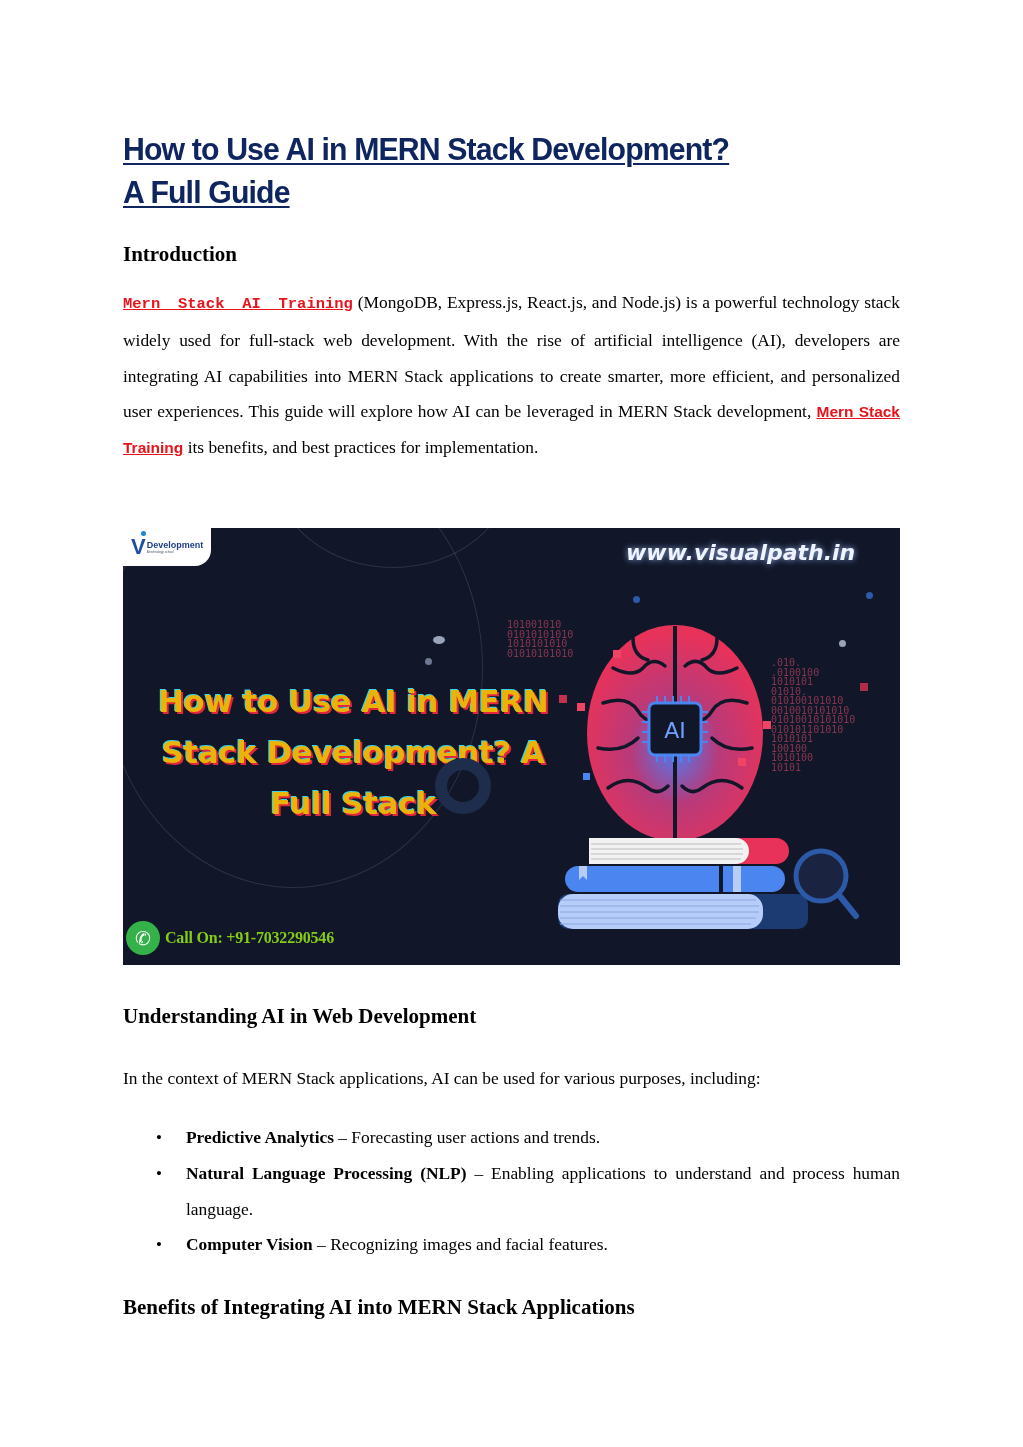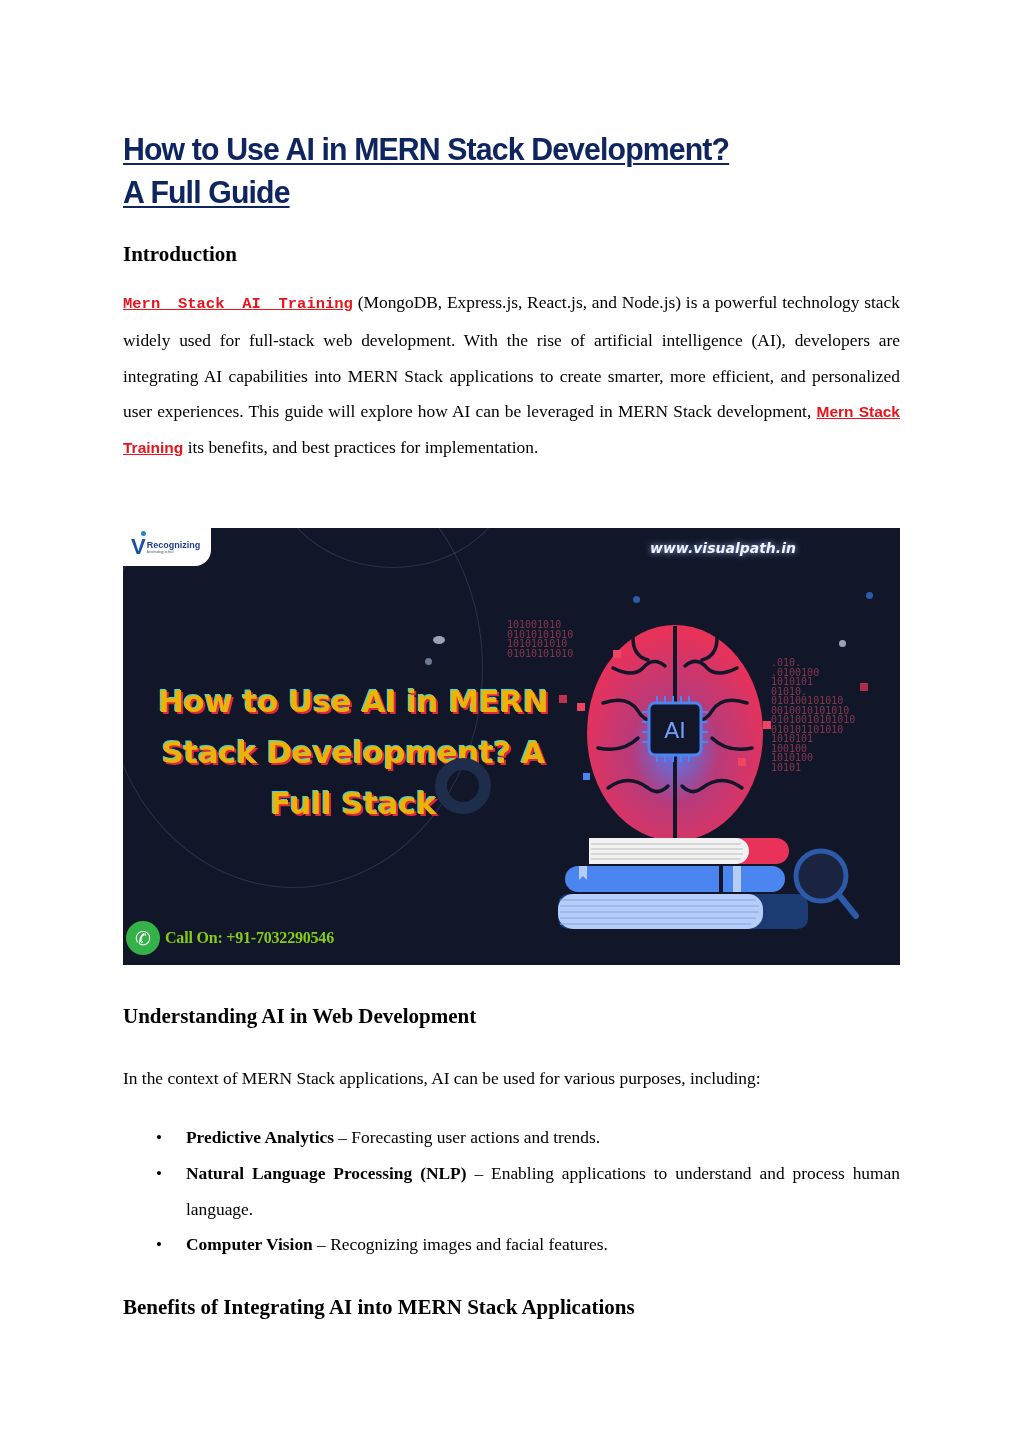--- a/index.html
+++ b/index.html
@@ -37,23 +37,23 @@
     position: absolute; left: 0; top: 0; width: 88px; height: 38px;
     background: #fff; border-bottom-right-radius: 16px;
     display: flex; align-items: center; padding-left: 8px;
   }
   .logo-v { font-family: "Liberation Sans", sans-serif; font-weight: bold; font-size: 22px; color: #1d4fa3; line-height: 1; position: relative; }
   .logo-v::before { content: ""; position: absolute; left: 10px; top: -5px; width: 5px; height: 5px; border-radius: 50%; background: #1d84d6; }
   .logo-txt { font-family: "Liberation Sans", sans-serif; font-weight: bold; font-size: 9px; color: #1d3f8a; margin-left: 1px; line-height: 1; }
   .logo-sub { display: block; font-size: 3px; color: #456; font-weight: normal; margin-top: 1px; }
 
   .site-url {
-    position: absolute; left: 527px; top: 12px;
+    position: absolute; left: 503px; top: 12px;
     font-family: "DejaVu Sans", sans-serif; font-weight: bold; font-style: italic;
-    font-size: 14px; color: #eef3ff; text-shadow: 0 0 6px rgba(160,190,255,0.9);
+    font-size: 22px; color: #eef3ff; text-shadow: 0 0 6px rgba(160,190,255,0.9);
   }
   .banner-headline {
     position: absolute; left: 0; top: 148px; width: 460px; text-align: center;
     font-family: "DejaVu Sans", sans-serif; font-weight: bold; font-size: 31px; line-height: 51px;
     color: #eab308; letter-spacing: -0.5px;
     text-shadow: 2px 2px 0 #e1263e, -1px -1px 0 #39d6e8;
   }
   .call {
     position: absolute; left: 3px; top: 393px; display: flex; align-items: center;
   }
@@ -91,21 +91,21 @@
 <p class="para" style="top:285px;">
   <a class="link spaced">Mern Stack AI Training</a><span> (MongoDB, Express.js, React.js, and Node.js) is a powerful technology stack widely used for full-stack web development. With the rise of artificial intelligence (AI), developers are integrating AI capabilities into MERN Stack applications to create smarter, more efficient, and personalized user experiences. This guide will explore how AI can be leveraged in MERN Stack development, </span><a class="link">Mern Stack Training</a><span> its benefits, and best practices for implementation.</span>
 </p>
 
 <div class="banner">
   <div class="deco-circle" style="left:150px;top:-160px;width:240px;height:200px;"></div>
   <div class="deco-circle" style="left:-20px;top:-80px;width:380px;height:440px;"></div>
 
   <div class="logo-box">
     <span class="logo-v">V</span>
-    <span class="logo-txt"><span>Recognizing</span><span class="logo-sub">A technology school</span></span>
+    <span class="logo-txt"><span>Development</span><span class="logo-sub">A technology school</span></span>
   </div>
 
   <div class="site-url">www.visualpath.in</div>
 
   <div class="dot" style="left:310px;top:108px;width:12px;height:8px;background:#9aa3b8;"></div>
   <div class="dot" style="left:302px;top:130px;width:7px;height:7px;background:#6f7892;"></div>
   <div class="dot" style="left:510px;top:68px;width:7px;height:7px;background:#2d5aa8;"></div>
   <div class="dot" style="left:743px;top:64px;width:7px;height:7px;background:#2d5aa8;"></div>
   <div class="dot" style="left:716px;top:112px;width:7px;height:7px;background:#9aa3b8;"></div>
   <div class="sq" style="left:436px;top:167px;width:8px;height:8px;background:#c2324f;"></div>

